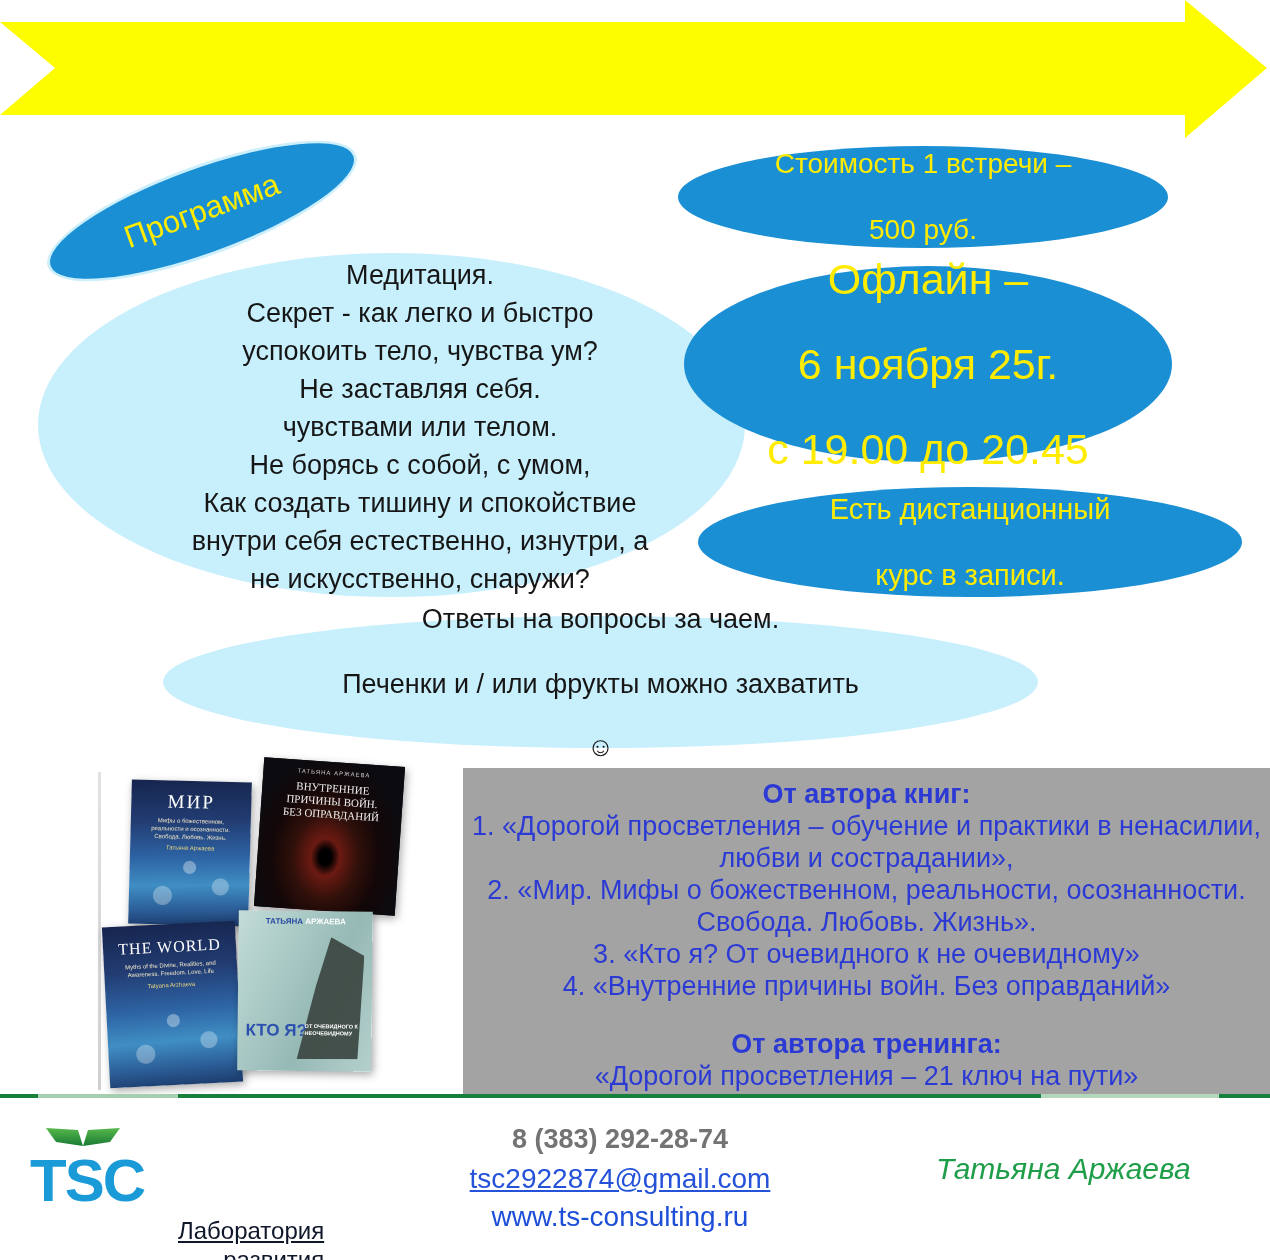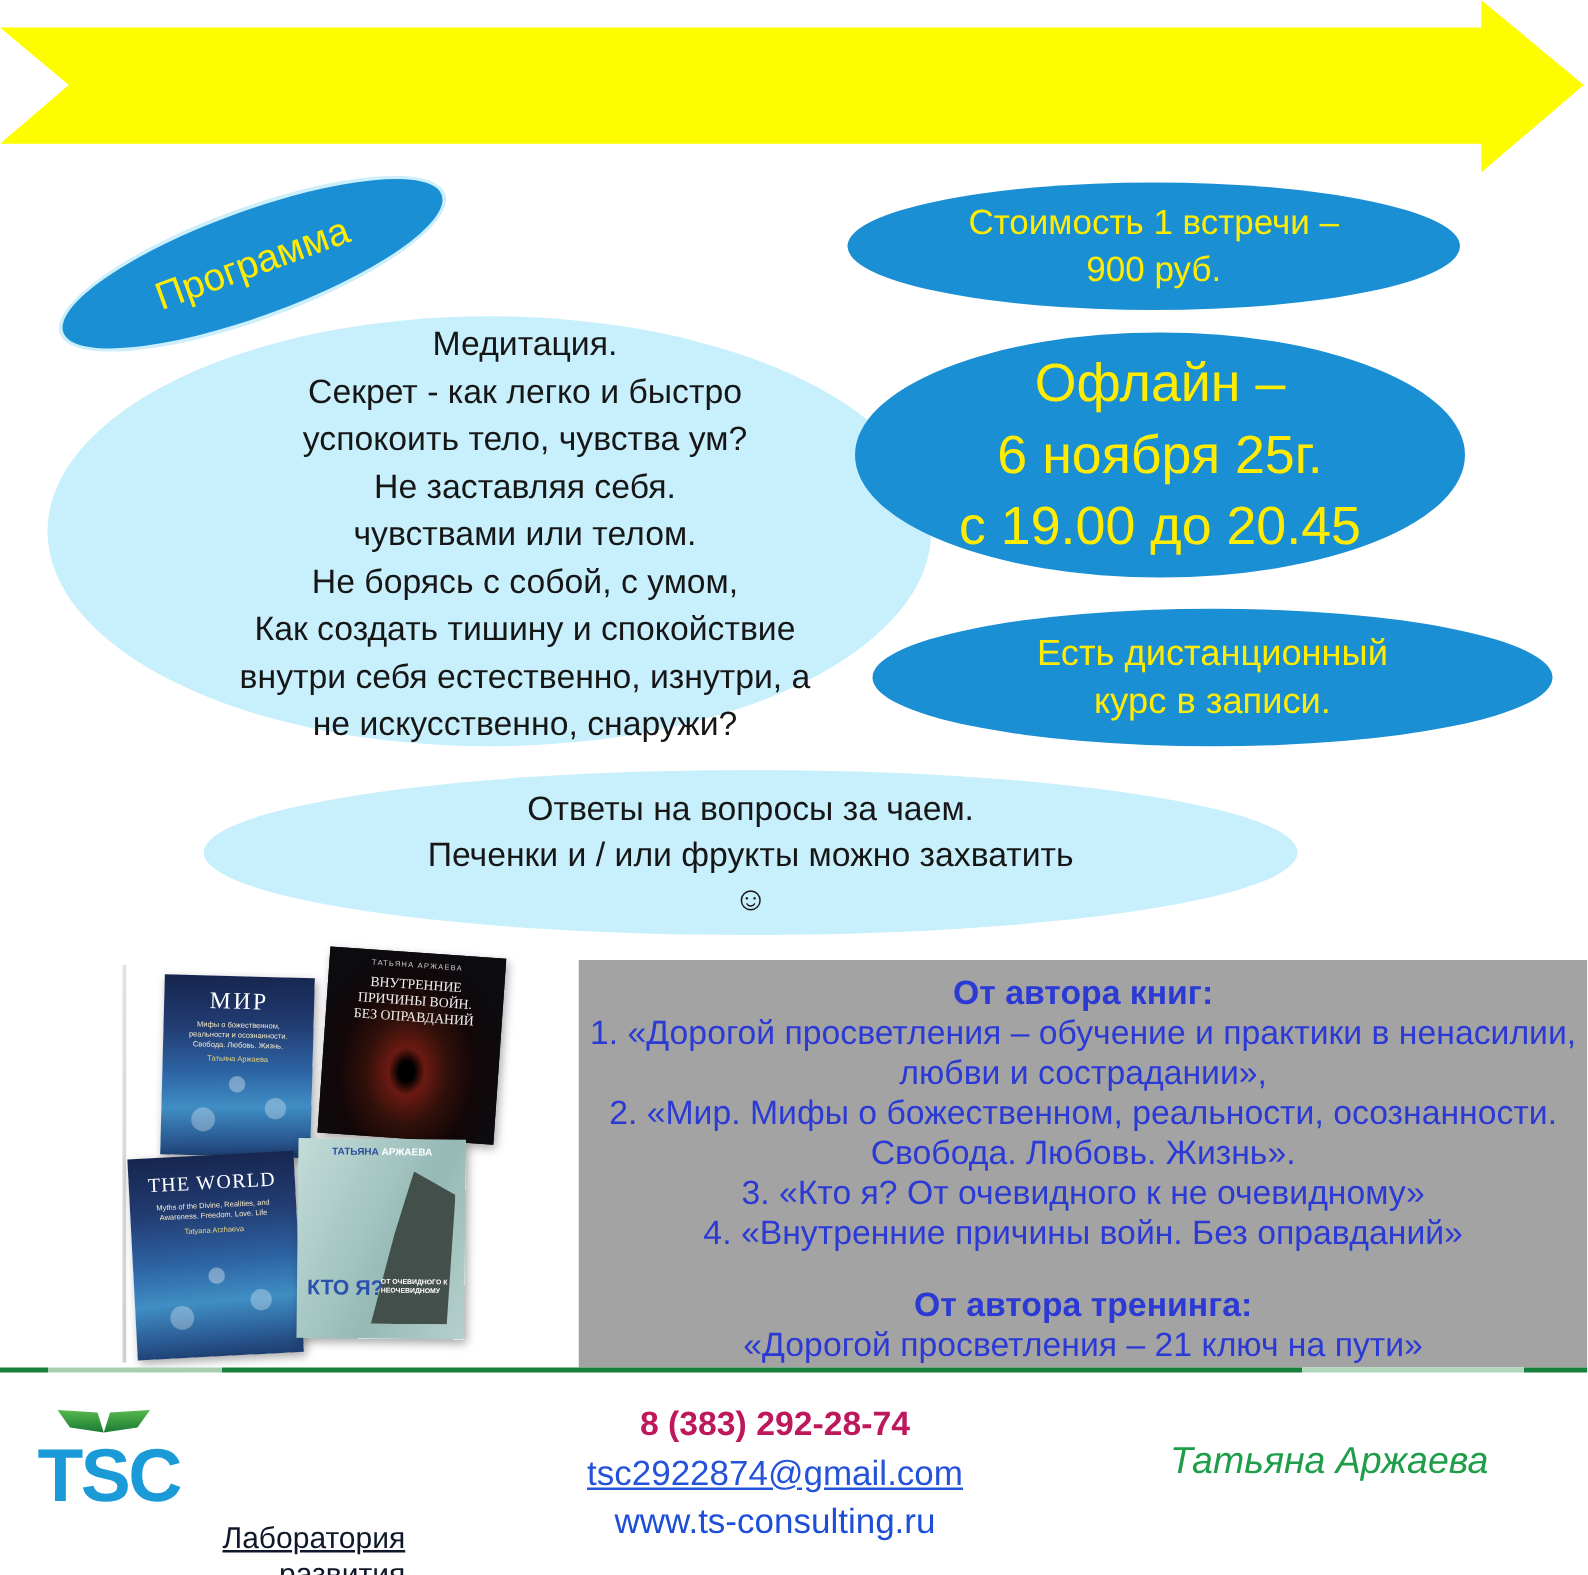--- a/index.html
+++ b/index.html
@@ -8,21 +8,21 @@
 
   
   .banner{position:absolute;left:0;top:0;width:1270px;height:140px;background:#fdfd00;
           clip-path:polygon(0 22px,1185px 22px,1185px 0,1267px 68px,1185px 138px,1185px 115px,0 115px,55px 68px);}
   .banner-text{position:absolute;left:45px;top:18px;width:1140px;text-align:center;
                color:#2a2fd2;font-weight:bold;font-size:40px;line-height:50px;white-space:pre-wrap;
                text-shadow:1px 1px 0 rgba(40,40,150,.25);}
 
   
   .ellipse{position:absolute;border-radius:50%;display:flex;flex-direction:column;
-           align-items:center;justify-content:center;text-align:right;}
+           align-items:center;justify-content:center;text-align:right;gap:28px;}
   .blue{background:#1b8fd4;color:#ffec00;}
   .pale{background:#c8effc;color:#161616;}
 
   .badge{position:absolute;left:38px;top:166px;width:322px;height:84px;background:#1b8fd4;
          border:3px solid #cdeffc;border-radius:50%;transform:rotate(-20deg);
          display:flex;align-items:center;justify-content:center;}
   .badge span{color:#ffec00;font-size:31px;}
 
   .main-ellipse{left:38px;top:253px;width:707px;height:344px;}
   .main-text{position:absolute;left:28px;top:256px;width:784px;text-align:center;
@@ -77,21 +77,21 @@
   .book-who .t{position:absolute;left:8px;bottom:30px;font-size:17px;font-weight:bold;color:#2b50ae;}
   .book-who .s{position:absolute;right:9px;bottom:34px;width:58px;font-size:5.5px;line-height:7px;
                color:#fff;font-weight:bold;text-align:left;}
 
   
   .wings{position:absolute;left:44px;top:1127px;}
   .tsc{position:absolute;left:30px;top:1146px;font-size:60px;font-weight:bold;color:#1b9ad8;letter-spacing:-2px;}
   .logo-caption{position:absolute;left:178px;top:1216px;font-size:24px;color:#0f172a;line-height:29px;text-decoration:underline;}
   .logo-caption .l2{padding-left:24px;text-align:right;}
   .contacts{position:absolute;left:430px;top:1124px;width:380px;text-align:center;}
-  .contacts .phone{color:#be185d;font-size:27px;font-weight:bold;margin-bottom:8px;}
+  .contacts .phone{color:#737373;font-size:27px;font-weight:bold;margin-bottom:8px;}
   .contacts .email{display:inline-block;color:#2452d8;font-size:28px;text-decoration:underline;margin-bottom:6px;}
   .contacts .site{color:#1d4ed8;font-size:28px;}
   .author-sig{position:absolute;left:936px;top:1152px;width:300px;font-size:30px;font-style:italic;color:#1f9e49;}
 </style>
 </head>
 <body>
 
 <div class="page">
 
   <div class="banner">
@@ -113,21 +113,21 @@
     <div>Не заставляя себя.</div>
     <div>чувствами или телом.</div>
     <div>Не борясь с собой, с умом,</div>
     <div>Как создать тишину и спокойствие</div>
     <div>внутри себя естественно, изнутри, а</div>
     <div>не искусственно, снаружи?</div>
   </div>
 
   <div class="ellipse blue price-ellipse">
     <div>Стоимость 1 встречи –</div>
-    <div>900 руб.</div>
+    <div>500 руб.</div>
   </div>
 
   <div class="ellipse blue offline-ellipse">
     <div>Офлайн –</div>
     <div>6 ноября 25г.</div>
     <div>с 19.00 до 20.45</div>
   </div>
 
   <div class="ellipse blue remote-ellipse">
     <div>Есть дистанционный</div>

